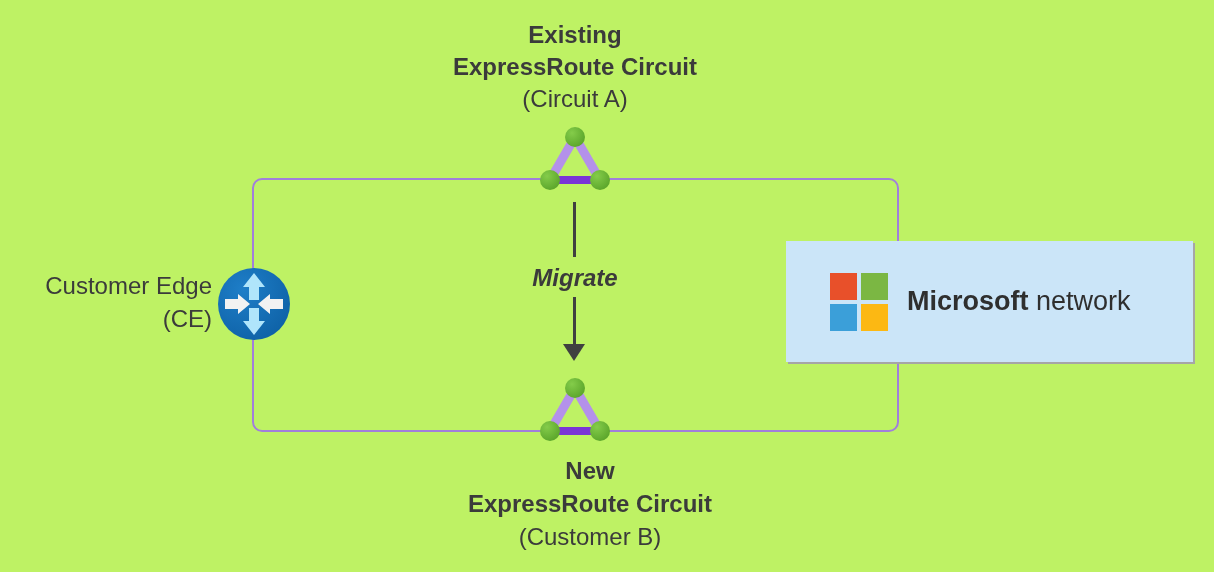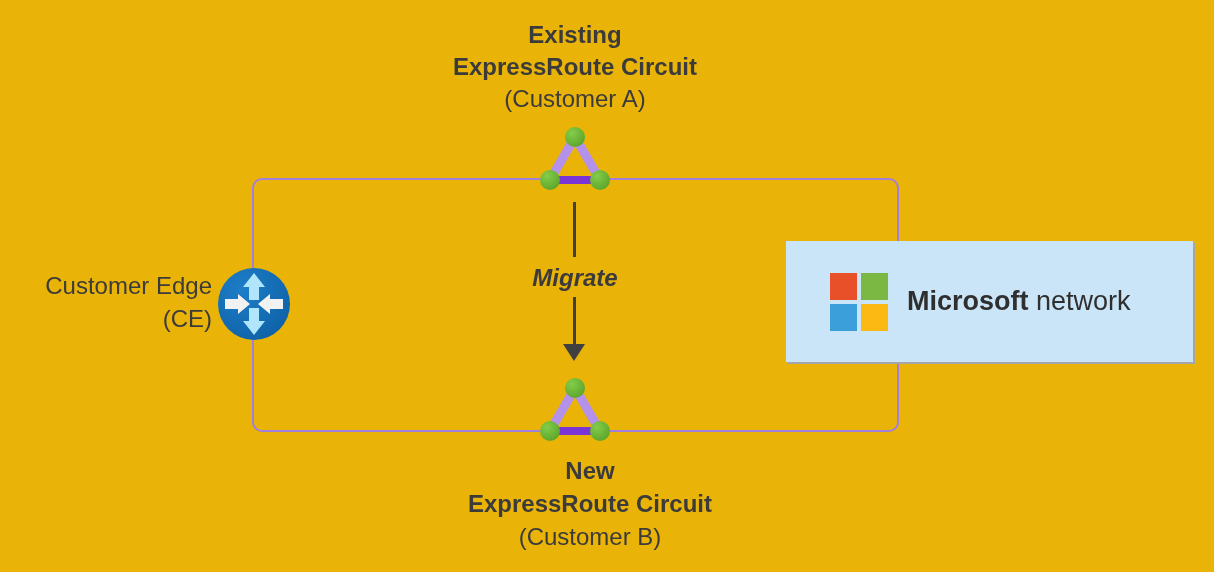--- a/index.html
+++ b/index.html
@@ -1,20 +1,20 @@
 <!DOCTYPE html>
 <html><head>
 <meta charset="utf-8">
 <style>
   html, body { margin: 0; padding: 0; background: #ffffff; }
   .canvas {
     position: relative;
     width: 1214px;
     height: 572px;
-    background: #eab308;
+    background: #bef264;
     font-family: "Liberation Sans", sans-serif;
     overflow: hidden;
   }
   .abs { position: absolute; }
 
   
   .boundary {
     left: 252px; top: 178px;
     width: 647px; height: 254px;
     box-sizing: border-box;
@@ -82,21 +82,21 @@
         <stop offset="100%" stop-color="#0d5fa3"></stop>
       </radialGradient>
     </defs>
   </svg>
 
   <div class="abs boundary" style="border-color: rgb(161, 127, 220);"></div>
 
   <div class="abs label top-label">
     <div class="b">Existing</div>
     <div class="b">ExpressRoute Circuit</div>
-    <div>(Customer A)</div>
+    <div>(Circuit A)</div>
   </div>
 
   <svg class="abs tri-a" width="72" height="64" viewBox="0 0 72 64">
     <line x1="36" y1="10" x2="11" y2="53" stroke-width="9" stroke-linecap="round" stroke="#b491ea"></line>
     <line x1="36" y1="10" x2="61" y2="53" stroke-width="9" stroke-linecap="round" stroke="#b491ea"></line>
     <line x1="11" y1="53" x2="61" y2="53" stroke-width="8" stroke="#7a35d6"></line>
     <circle cx="36" cy="10" r="10" fill="url(#nodeGrad)"></circle>
     <circle cx="11" cy="53" r="10" fill="url(#nodeGrad)"></circle>
     <circle cx="61" cy="53" r="10" fill="url(#nodeGrad)"></circle>
   </svg>

